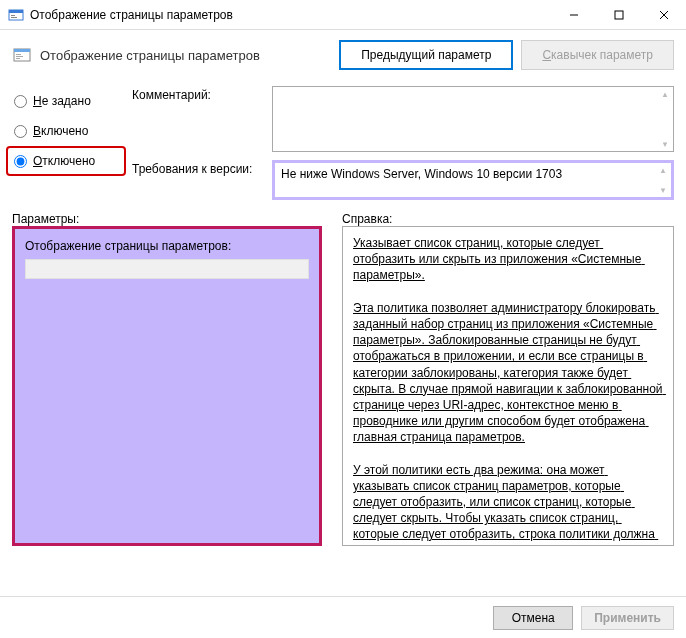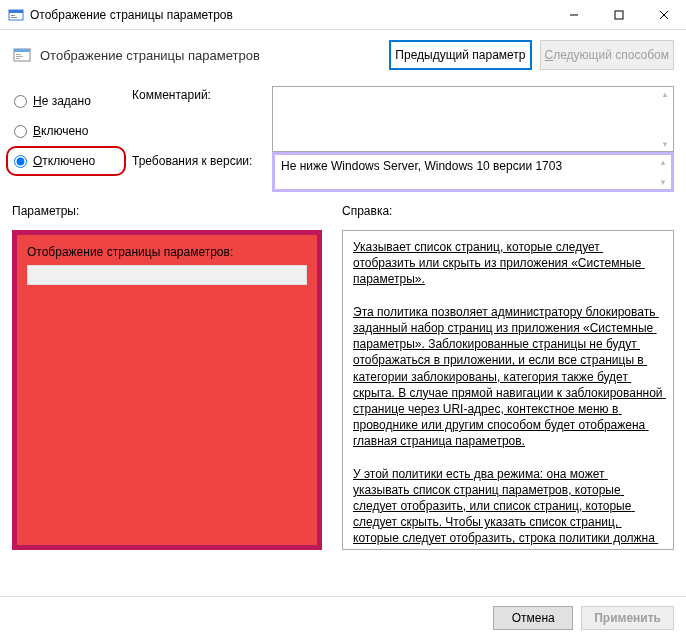--- a/index.html
+++ b/index.html
@@ -42,21 +42,21 @@
     display: inline-flex; align-items: center; justify-content: center;
   }
   .subheader .subtitle {
     flex: 1;
     font-size: 13px;
     color: #333;
   }
   .navbtns { display: flex; gap: 8px; }
   .navbtn {
     height: 30px;
-    padding: 0 4px;
+    padding: 0 20px;
     background: #e1e1e1;
     border: 1px solid #adadad;
     font-size: 12px;
     display: flex; align-items: center; justify-content: center;
     color: #000;
   }
   .navbtn.primary {
     border: 2px solid #0078d7;
     background: #fff;
   }
@@ -78,28 +78,29 @@
     display: flex;
     align-items: center;
     gap: 6px;
     font-size: 12px;
     padding: 2px 2px;
   }
   .radio .ul { text-decoration: underline; }
   .radio input { width: 13px; height: 13px; }
   .radio.highlight {
     border: 2px solid #d20000;
-    border-radius: 10px;
+    border-radius: 4px;
     padding: 6px 6px;
     margin: -6px -6px;
   }
   .fields {
     flex: 1;
     display: flex;
     flex-direction: column;
+    gap: 8px;
   }
   .fieldrow { display: flex; gap: 10px; align-items: flex-start; }
   .fieldlabel { width: 130px; font-size: 12px; padding-top: 2px; }
   .textarea {
     flex: 1;
     height: 66px;
     border: 1px solid #a9a9a9;
     background: #fff;
     position: relative;
   }
@@ -117,31 +118,31 @@
     font-size: 12px;
     position: relative;
   }
   .sections {
     display: flex;
     padding: 12px 12px 0 12px;
     gap: 20px;
   }
   .sec-left { width: 310px; }
   .sec-right { flex: 1; }
-  .sec-label { font-size: 12px; margin-bottom: 12px; }
+  .sec-label { font-size: 12px; margin-bottom: 0; }
   .panels {
     display: flex;
     padding: 0 12px;
     gap: 20px;
   }
   .panel-left {
     width: 310px;
     height: 320px;
-    border: 5px solid #be185d;
-    background: #ef4444;
+    border: 3px solid #be185d;
+    background: #c4b5fd;
     padding: 10px;
   }
   .panel-left .plabel { font-size: 12px; margin-bottom: 6px; }
   .panel-left .pinput {
     width: 100%;
     height: 20px;
     background: #f0f0f0;
     border: 1px solid #e0e0e0;
   }
   .panel-right {
@@ -221,21 +222,21 @@
       <rect x="4" y="11" width="7" height="1" fill="#aaa"></rect>
       <rect x="4" y="13" width="4" height="1" fill="#aaa"></rect>
     </svg>
   </span>
   <span class="subtitle">Отображение страницы параметров</span>
   <div class="navbtns">
     <div class="navbtn primary">
       <span>Предыдущий параметр</span>
     </div>
     <div class="navbtn disabled">
-      <span><span class="ul">С</span><span>ледующий способом</span></span>
+      <span><span class="ul">С</span><span>кавычек параметр</span></span>
     </div>
   </div>
 </div>
 
 <div class="body">
   <div class="radios">
     <label class="radio">
       <input type="radio" name="state" style="">
       <span><span class="ul">Н</span><span>е задано</span></span>
     </label>

